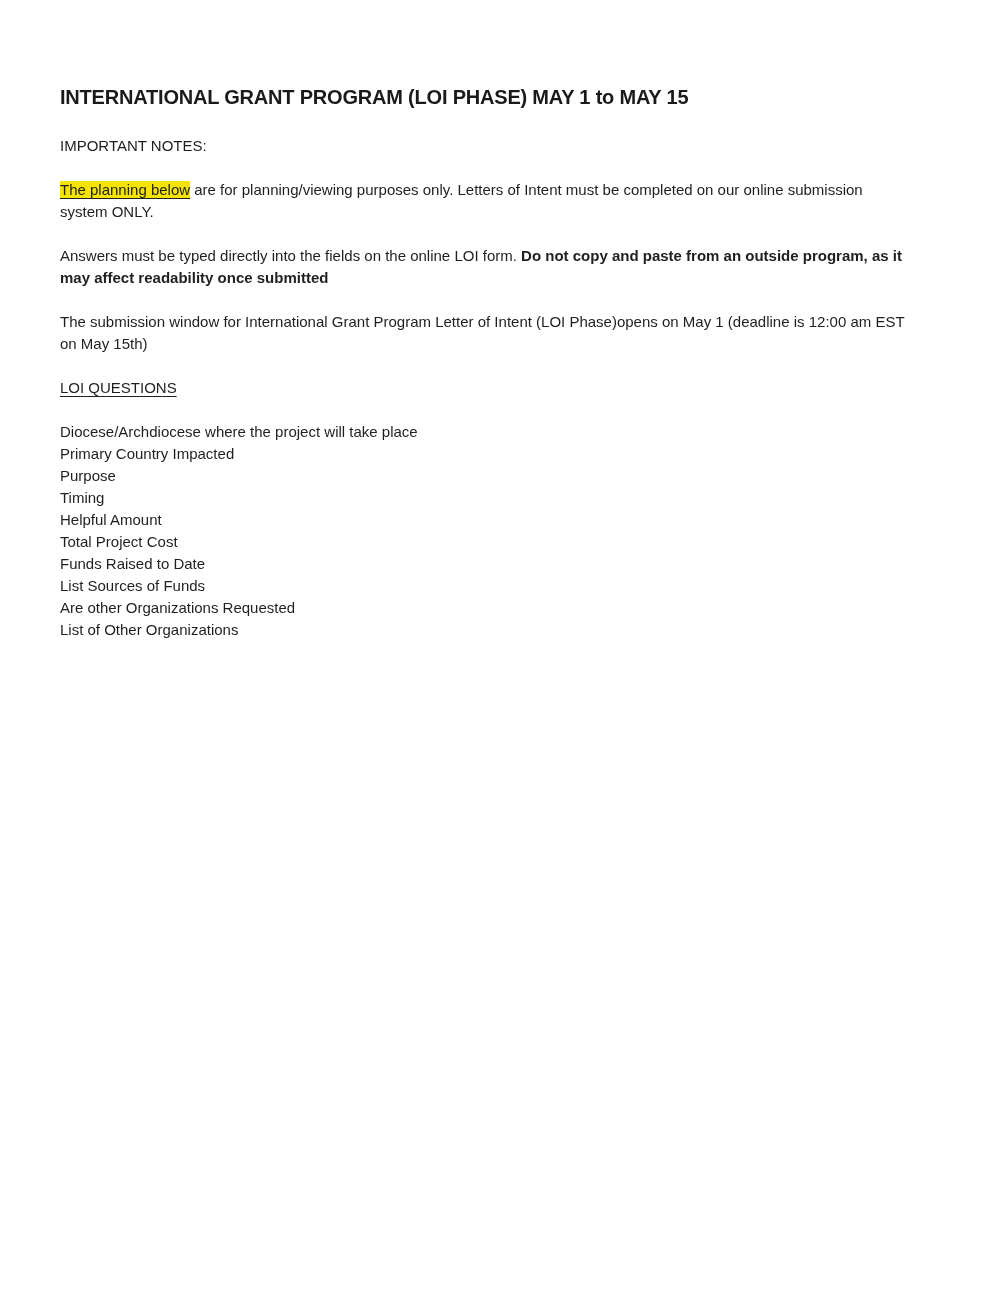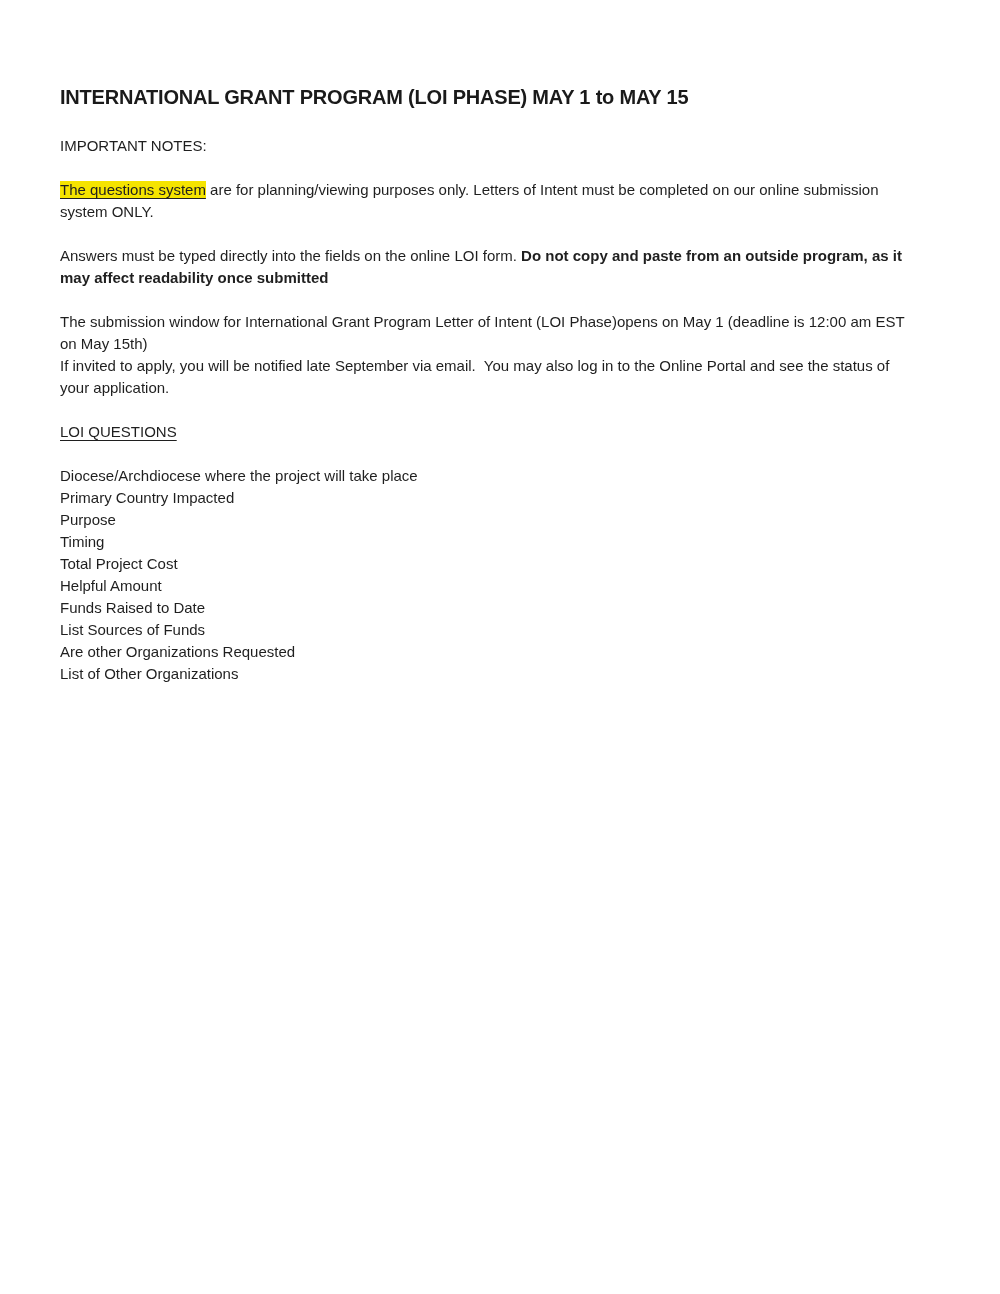--- a/index.html
+++ b/index.html
@@ -65,37 +65,36 @@
 </style>
 </head>
 <body>
 
 <div class="page">
 
   <h1 class="doc-title">INTERNATIONAL GRANT PROGRAM (LOI PHASE) MAY 1 to MAY 15</h1>
 
   <p class="block"><span>IMPORTANT NOTES:</span></p>
 
-  <p class="block"><span class="hl">The questions system</span><span> are for planning/viewing purposes only. Letters of Intent must be completed on our online submission system ONLY.</span></p>
+  <p class="block"><span class="hl">The planning below</span><span> are for planning/viewing purposes only. Letters of Intent must be completed on our online submission system ONLY.</span></p>
 
   <p class="block"><span>Answers must be typed directly into the fields on the online LOI form. </span><span class="bold">Do not copy and paste from an outside program, as it may affect readability once submitted</span></p>
 
   <p class="block">
       <span class="line">The submission window for International Grant Program Letter of Intent (LOI Phase)opens on May 1 (deadline is 12:00 am EST on May 15th)</span>
-      <span class="line">If invited to apply, you will be notified late September via email.  You may also log in to the Online Portal and see the status of your application.</span>
     </p>
 
   <h2 class="loi-heading">LOI QUESTIONS</h2>
 
   <ul class="loi-list">
     <li>Diocese/Archdiocese where the project will take place</li>
     <li>Primary Country Impacted</li>
     <li>Purpose</li>
     <li>Timing</li>
+    <li>Helpful Amount</li>
     <li>Total Project Cost</li>
-    <li>Helpful Amount</li>
     <li>Funds Raised to Date</li>
     <li>List Sources of Funds</li>
     <li>Are other Organizations Requested</li>
     <li>List of Other Organizations</li>
   </ul>
 
 </div>
 
 </body></html>

